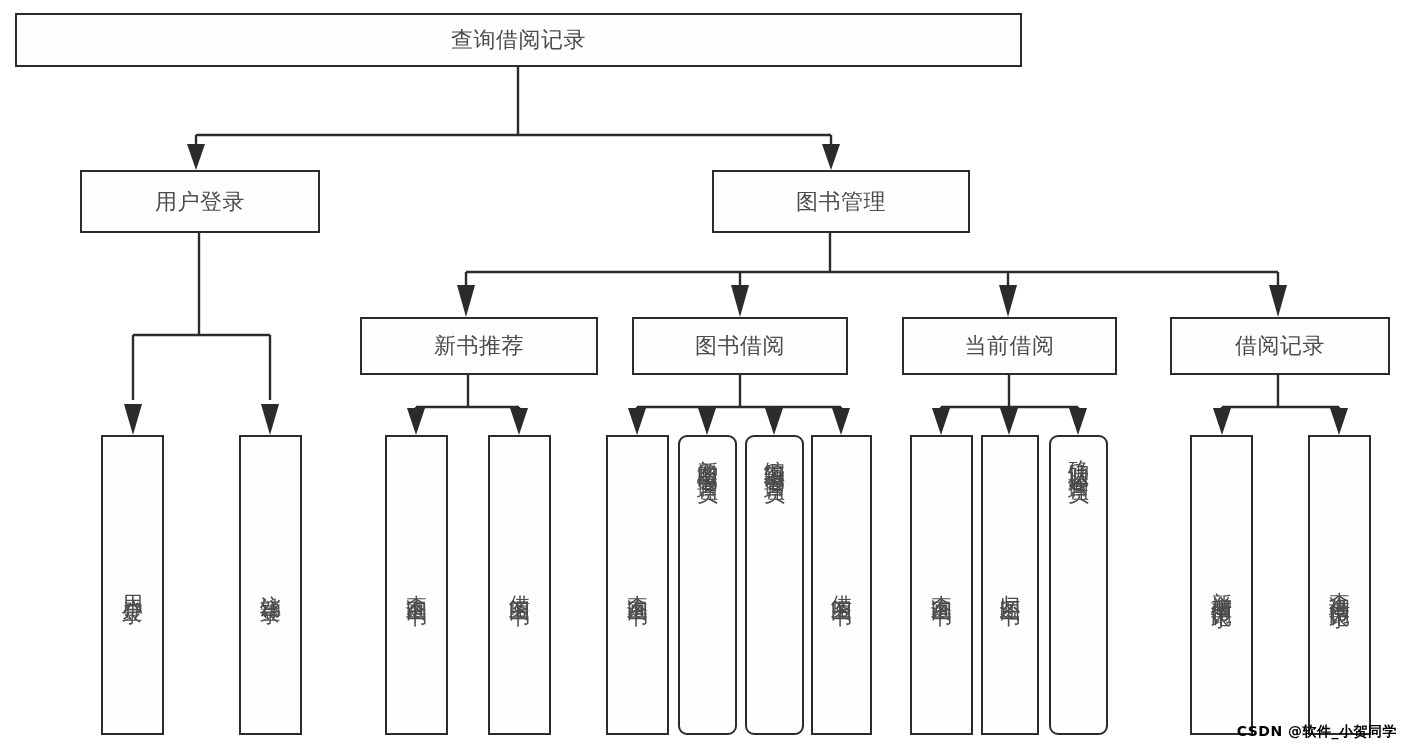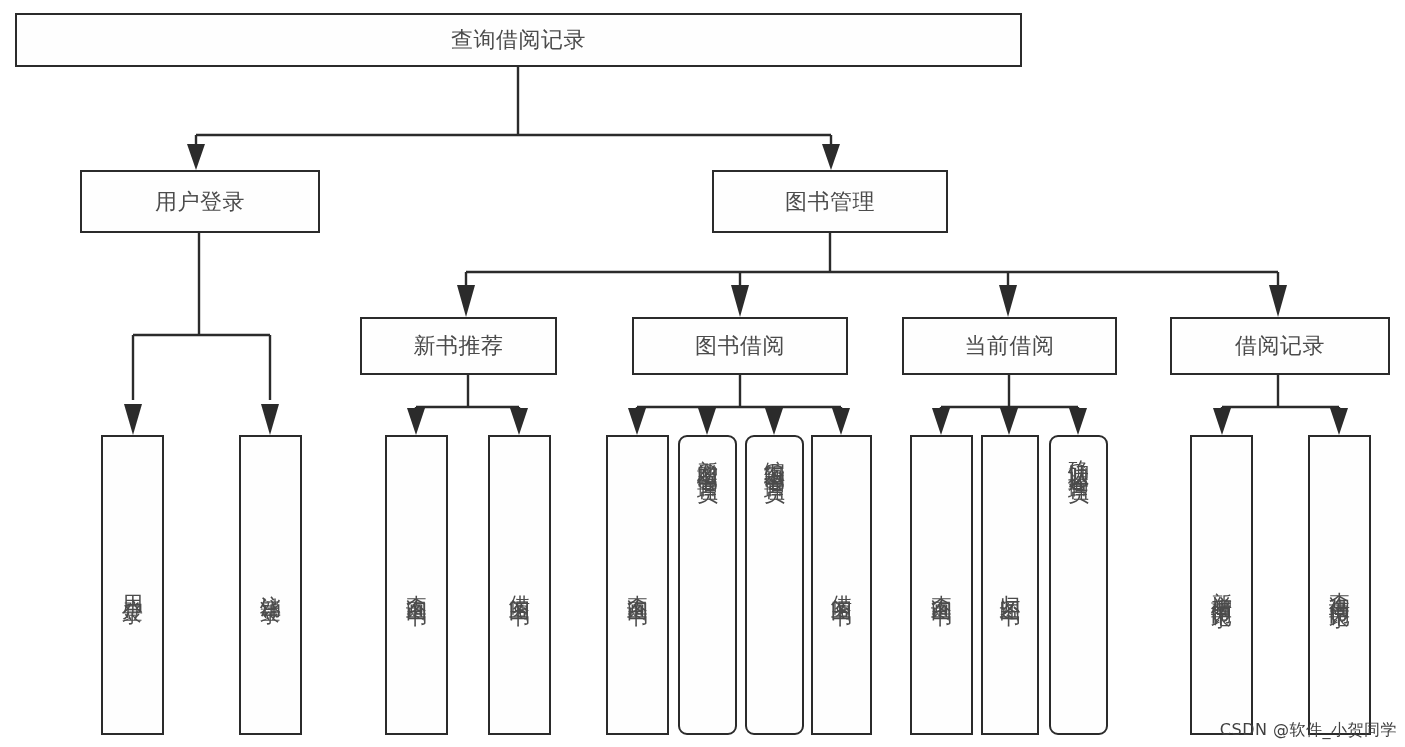--- a/index.html
+++ b/index.html
@@ -84,25 +84,26 @@
   }
 
   .root .node-label { font-size: 22px; }
   .lvl2 .node-label { font-size: 22px; }
   .lvl3 .node-label { font-size: 22px; }
 
   .watermark {
     position: absolute;
     right: 8px;
     bottom: 6px;
-    font-size: 16px;
-    color: #404040;
+    font-size: 14px;
+    color: #000000;
     letter-spacing: 0.5px;
     user-select: none;
     white-space: nowrap;
+    font-weight: bold;
   }
 </style>
 </head>
 <body>
 
 <div id="canvas">
 
   <svg id="wires" viewBox="0 0 1405 747">
 
     <line x1="518" y1="67" x2="518" y2="135"></line>
@@ -165,25 +166,25 @@
     <polygon class="arrowhead" points="1339,435 1330,408 1348,408"></polygon>
   </svg>
 
   <div class="node root" style="left:15px; top:13px; width:1007px; height:54px;">
     <span class="node-label">查询借阅记录</span>
   </div>
 
   <div class="node lvl2" style="left:80px; top:170px; width:240px; height:63px;">
     <span class="node-label">用户登录</span>
   </div>
-  <div class="node lvl2" style="left:712px; top:170px; width:236px; height:63px;">
+  <div class="node lvl2" style="left:712px; top:170px; width:258px; height:63px;">
     <span class="node-label">图书管理</span>
   </div>
 
-  <div class="node lvl3" style="left:360px; top:317px; width:197px; height:58px;">
+  <div class="node lvl3" style="left:360px; top:317px; width:238px; height:58px;">
     <span class="node-label">新书推荐</span>
   </div>
   <div class="node lvl3" style="left:902px; top:317px; width:215px; height:58px;">
     <span class="node-label">当前借阅</span>
   </div>
   <div class="node lvl3" style="left:632px; top:317px; width:216px; height:58px;">
     <span class="node-label">图书借阅</span>
   </div>
   <div class="node lvl3" style="left:1170px; top:317px; width:220px; height:58px;align-items:center;">
     <span class="node-label">借阅记录</span>

